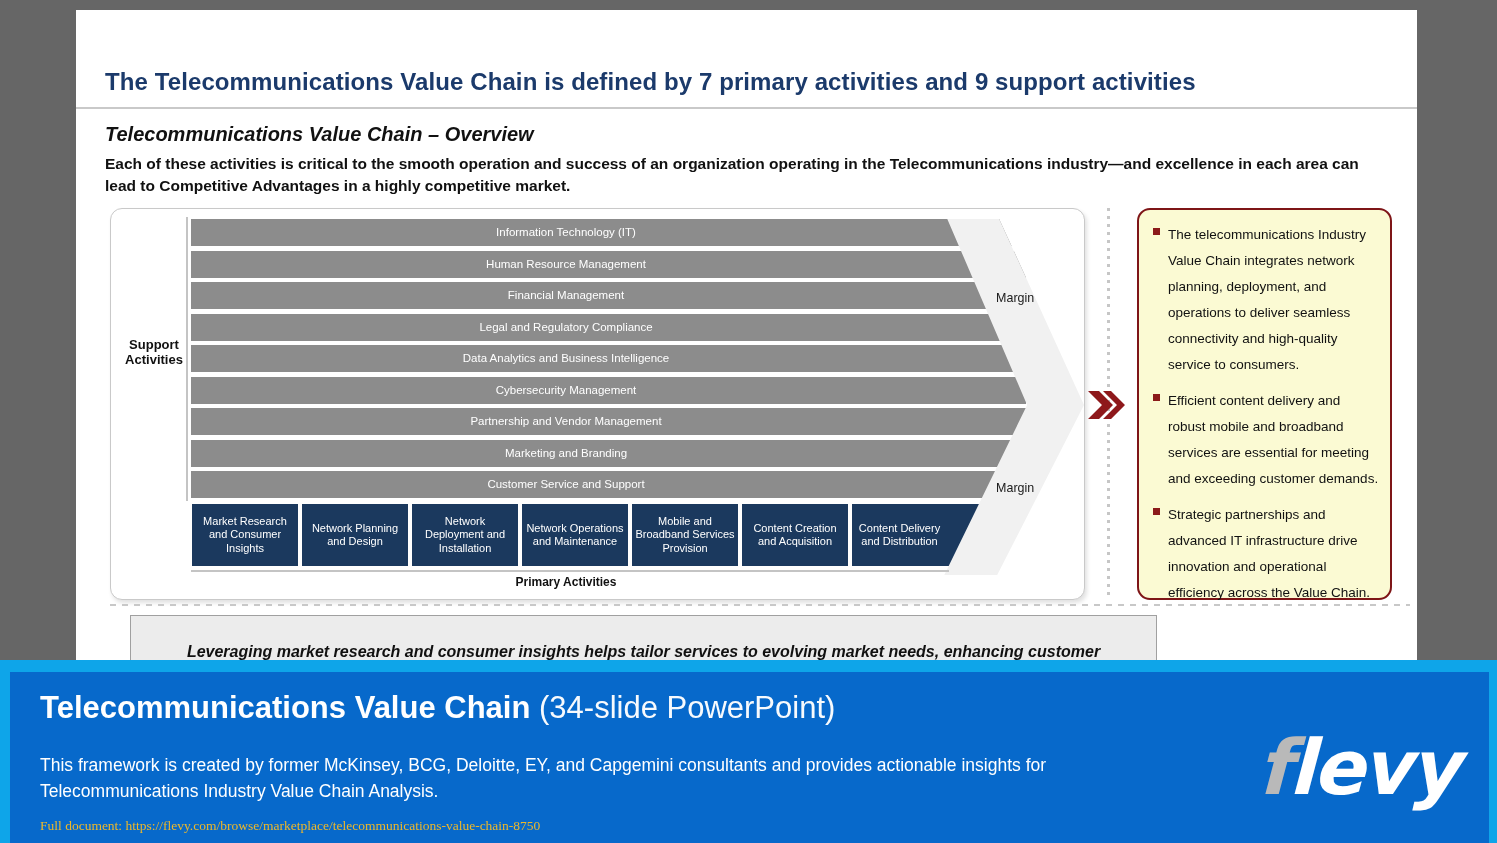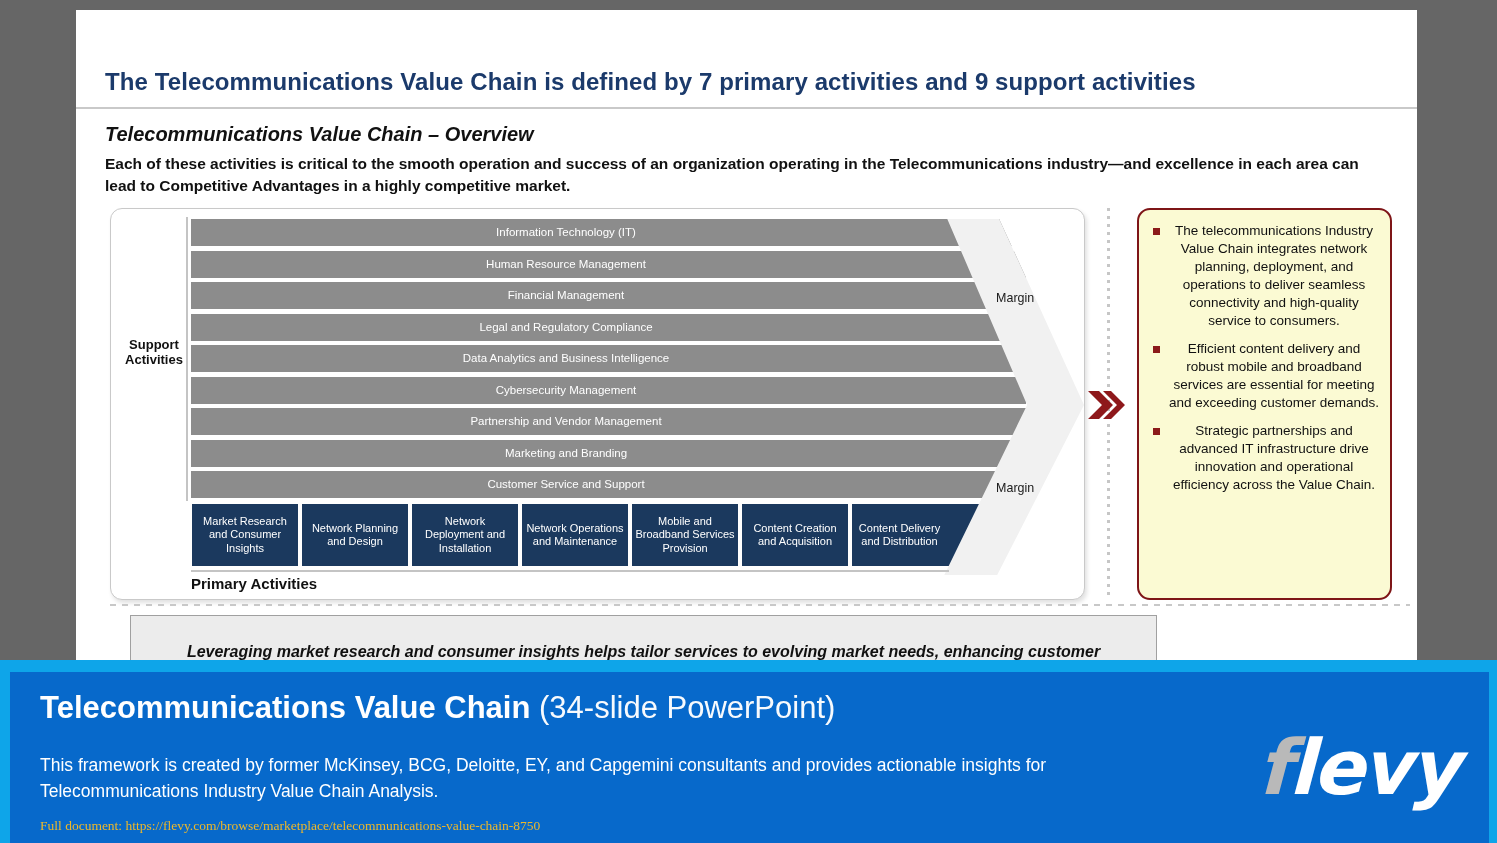--- a/index.html
+++ b/index.html
@@ -45,38 +45,38 @@
   .pboxes { position:absolute; left:81px; top:295px; height:62px; display:flex; gap:4px; }
   .pbox {
     width:106px; height:62px; background:#1B395E; color:#fff;
     font-size:11px; line-height:13.5px; text-align:center;
     display:flex; align-items:center; justify-content:center; padding:2px 3px;
   }
   .pbox.last { width:134px; padding-right:42px; }
   .overlay { position:absolute; left:0; top:0; width:100%; height:100%; pointer-events:none; }
   .p-rule { position:absolute; left:80px; top:361px; width:758px; height:1.5px; background:#C4C4C4; }
   .primary-label {
-    position:absolute; left:80px; top:366px; width:750px; 
-    font-size:15px; font-weight:bold; color:#111;
+    position:absolute; left:80px; top:366px; width:750px; text-align:center;
+    font-size:12px; font-weight:bold; color:#111;
   }
   
   .vdots {
     position:absolute; left:1031px; top:198px; width:2.5px; height:392px;
     background:repeating-linear-gradient(to bottom, #C6C6C6 0 3px, transparent 3px 8px);
   }
   .chevron { position:absolute; left:1010px; top:377px; }
   
   .insights {
     position:absolute; left:1061px; top:198px; width:255px; height:392px;
     background:#FBFAD3; border:2.5px solid #7E1517; border-radius:13px;
     padding:12px 10px 10px 14px;
   }
   .bullet-item { display:flex; gap:8px; margin-bottom:10px; }
   .bullet-sq { flex:0 0 7px; width:7px; height:7px; background:#8B1A1A; margin-top:6px; }
-  .bullet-text { font-size:13.5px; line-height:18px; color:#111;text-align:center; }
+  .bullet-text { font-size:13.5px; line-height:26px; color:#111; }
   .dashline {
     position:absolute; left:34px; top:594px; width:1300px; height:1.5px;
     background:repeating-linear-gradient(to right, #C8C8C8 0 6px, transparent 6px 12px);
   }
   
   .footnote-box {
     position:absolute; left:54px; top:605px; width:1027px; height:62px;
     background:#ECECEC; border:1px solid #A0A0A0; padding:23px 50px 0 50px;
     text-align:center;
   }

